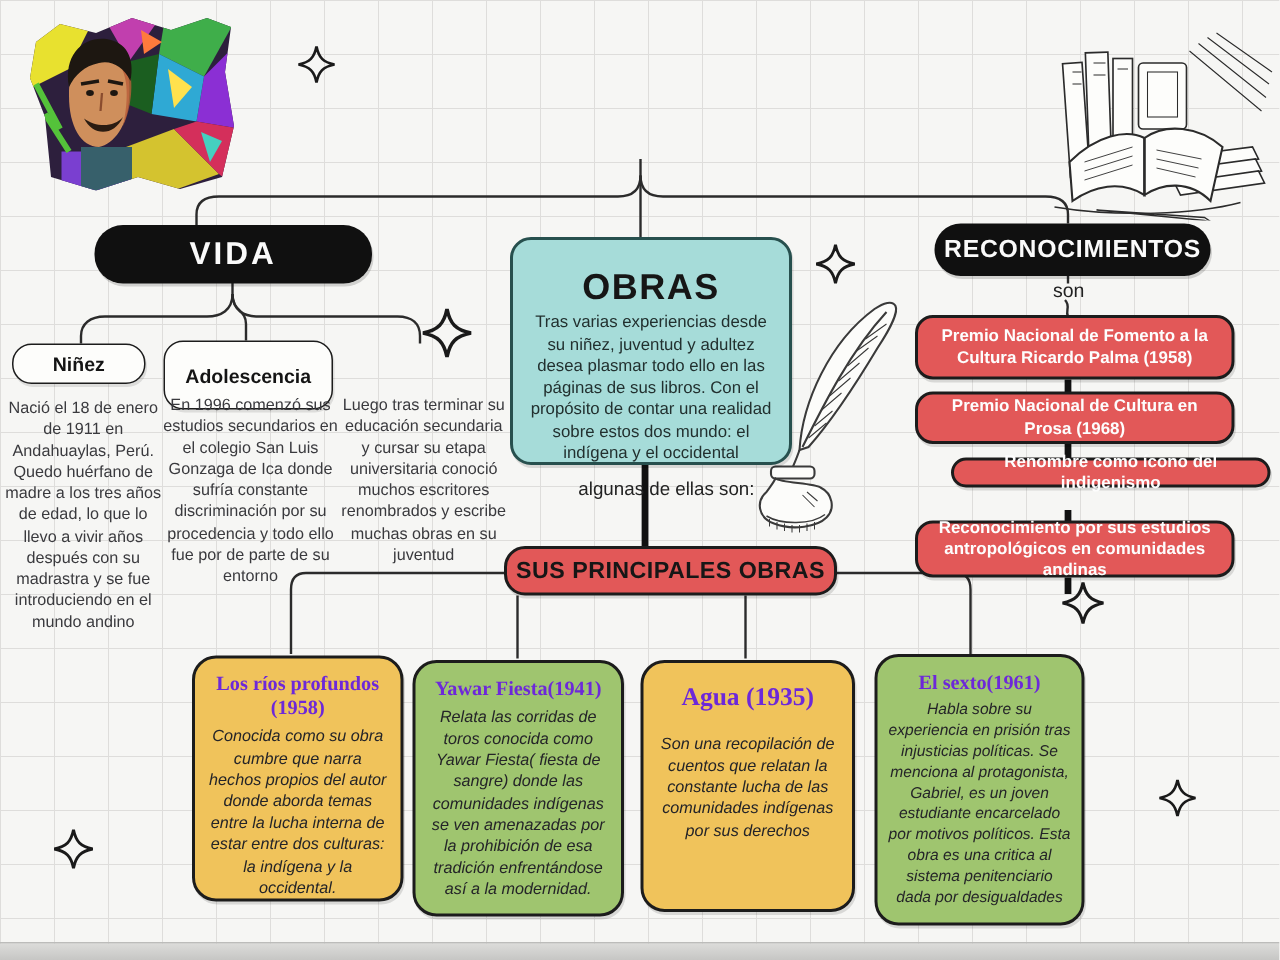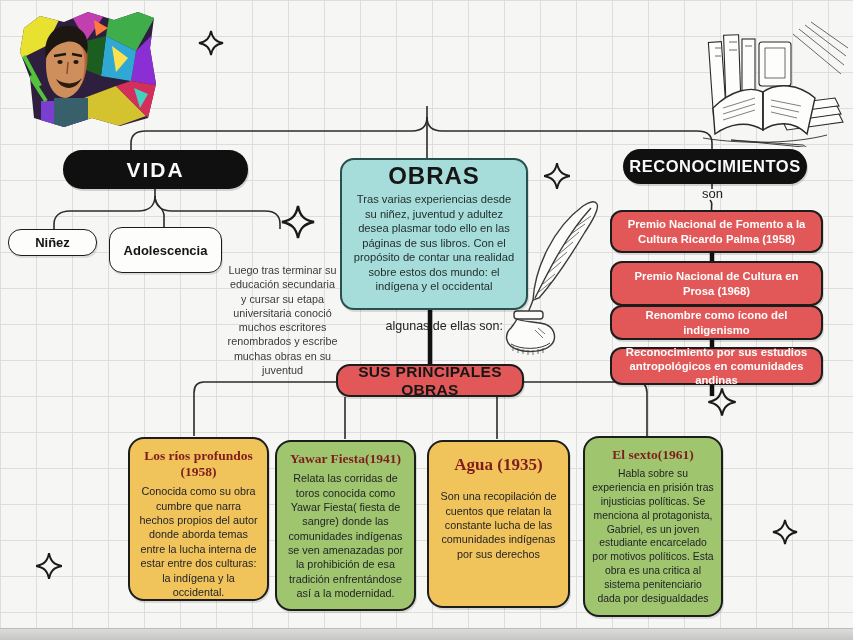--- a/index.html
+++ b/index.html
@@ -53,69 +53,69 @@
     font-size:10.8px;line-height:1.32;
   }
   .text-ninez{left:3px;top:265px;width:105px;}
   .text-adol{left:107px;top:263px;width:120px;}
   .text-adult{left:226px;top:263px;width:113px;}
 
   .obras-box{
     position:absolute;z-index:2;box-sizing:border-box;
     left:340px;top:158px;width:188px;height:152px;
     background:#A6DCD9;border:2px solid #27504e;border-radius:14px;
-    padding:2px 8px 6px;text-align:center;
+    padding:18px 8px 6px;text-align:center;
     box-shadow:1px 2px 0 rgba(0,0,0,.12);
   }
   .obras-title{font-size:24px;font-weight:600;letter-spacing:1px;color:#161616;margin-bottom:2px;}
   .obras-text{font-size:11.2px;line-height:1.3;color:#22302f;}
   .algunas{
     position:absolute;z-index:2;left:338px;top:319px;width:165px;
     text-align:right;font-size:12.5px;color:#222;
   }
   .principales-box{
-    left:336px;top:364px;width:188px;height:33px;
+    left:336px;top:364px;width:222px;height:33px;
     background:#E25858;border:2px solid #1c1c1c;border-radius:14px;
     font-size:15.5px;font-weight:bold;color:#161616;letter-spacing:.3px;
     box-shadow:1px 2px 0 rgba(0,0,0,.12);
   }
   .son{
     position:absolute;z-index:2;left:690px;top:186px;width:45px;
     text-align:center;font-size:13px;color:#222;
   }
   .recon-item{
     position:absolute;z-index:2;box-sizing:border-box;left:610px;width:213px;
     background:#E25858;border:2px solid #1c1c1c;border-radius:12px;
     display:flex;align-items:center;justify-content:center;text-align:center;
     font-size:11.3px;font-weight:bold;color:#fdfdfd;line-height:1.25;
     padding:3px 10px;box-shadow:1px 2px 0 rgba(0,0,0,.12);
   }
   .ri-0{top:210px;height:43px;}
-  .ri-1{top:261px;height:45px;}
-  .ri-2{top:305px;height:35px;}
+  .ri-1{top:261px;height:35px;}
+  .ri-2{top:305px;height:20px;margin-left:24px;}
   .ri-3{top:347px;height:38px;}
 
   .work-box{
     position:absolute;z-index:2;box-sizing:border-box;
     border:2px solid #1c1c1c;border-radius:16px;
     padding:9px 7px;text-align:center;
     box-shadow:1px 2px 0 rgba(0,0,0,.12);
   }
   .work-yellow{background:#F0C35B;}
   .work-green{background:#9FC56F;}
   .wb-0{left:128px;top:437px;width:141px;height:164px;}
   .wb-1{left:275px;top:440px;width:141px;height:171px;}
   .wb-2{left:427px;top:440px;width:143px;height:168px;}
   .wb-3{left:583px;top:436px;width:140px;height:181px;}
   .work-title{
-    font-family:"Liberation Serif",serif;font-weight:bold;color:#7f1d1d;
+    font-family:"Liberation Serif",serif;font-weight:bold;color:#6d28d9;
     font-size:13.5px;line-height:1.2;margin-bottom:4px;
   }
   .wb-2 .work-title{font-size:17px;margin-top:4px;margin-bottom:14px;}
-  .work-text{color:#242428;font-size:10.8px;line-height:1.33;}
+  .work-text{font-style:italic;color:#242428;font-size:10.8px;line-height:1.33;}
   .wb-3 .work-text{font-size:10.4px;}
 </style>
 </head>
 <body>
 
 <div class="canvas">
 
   <svg class="connectors" width="853" height="640" viewBox="0 0 853 640">
     <g fill="none" stroke="#2b2b2b" stroke-width="1.6">
       <path d="M427,106 L427,158"></path>
@@ -247,20 +247,22 @@
 
   <div class="node stage-box stage-ninez">
     <span>Niñez</span>
   </div>
   <div class="node black-node vida-box">
     <span>VIDA</span>
   </div>
   <div class="node stage-box stage-adol">
     <span>Adolescencia</span>
   </div>
+  <div class="stage-text text-ninez">Nació el 18 de enero de 1911 en Andahuaylas, Perú. Quedo huérfano de madre a los tres años de edad, lo que lo llevo a vivir años después con su madrastra y se fue introduciendo en el mundo andino</div>
+  <div class="stage-text text-adol">En 1996 comenzó sus estudios secundarios en el colegio San Luis Gonzaga de Ica donde sufría constante discriminación por su procedencia y todo ello fue por de parte de su entorno</div>
   <div class="stage-text text-adult">Luego tras terminar su educación secundaria y cursar su etapa universitaria conoció muchos escritores renombrados y escribe muchas obras en su juventud</div>
 
   <div class="obras-box">
     <div class="obras-title">OBRAS</div>
     <div class="obras-text">Tras varias experiencias desde su niñez, juventud y adultez desea plasmar todo ello en las páginas de sus libros. Con el propósito de contar una realidad sobre estos dos mundo: el indígena y el occidental</div>
   </div>
   <div class="algunas">algunas de ellas son:</div>
   <div class="node principales-box">
     <span>SUS PRINCIPALES OBRAS</span>
   </div>

